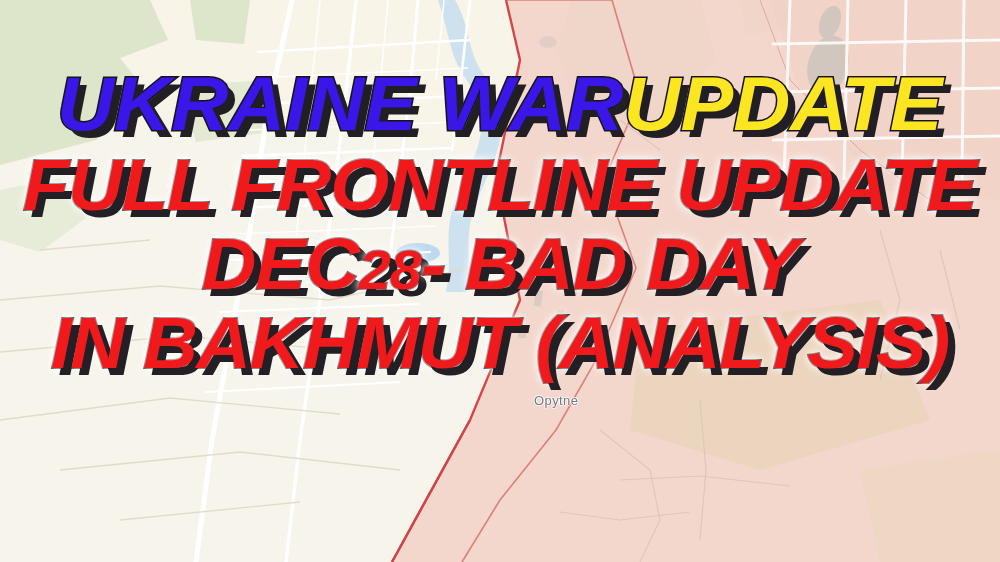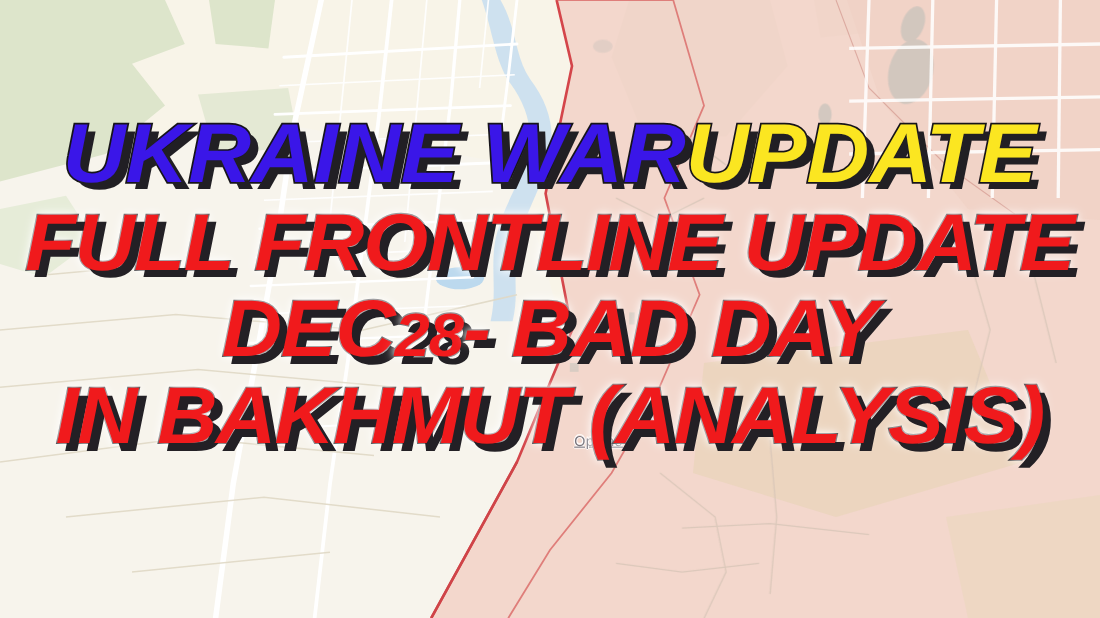--- a/index.html
+++ b/index.html
@@ -35,31 +35,31 @@
     position: absolute;
     color: #78747c;
     font-size: 13px;
     letter-spacing: .4px;
     font-family: "Liberation Sans", sans-serif;
     white-space: nowrap;
     text-shadow:
        1px 0 0 rgba(255,255,255,.85), -1px 0 0 rgba(255,255,255,.85),
        0 1px 0 rgba(255,255,255,.85), 0 -1px 0 rgba(255,255,255,.85);
   }
-  #label-opytne { left: 522px; top: 393px; text-decoration: underline; }
+  #label-opytne { left: 534px; top: 393px; }
 
   
   #title-overlay {
     position: absolute;
     inset: 0;
     display: flex;
     flex-direction: column;
     align-items: center;
     justify-content: flex-start;
-    padding-top: 104px;
+    padding-top: 68px;
     box-sizing: border-box;
     pointer-events: none;
   }
   .title-line {
     display: block;
     white-space: nowrap;
     font-family: "Liberation Sans", sans-serif;
     font-weight: bold;
     font-style: italic;
     letter-spacing: -1px;

